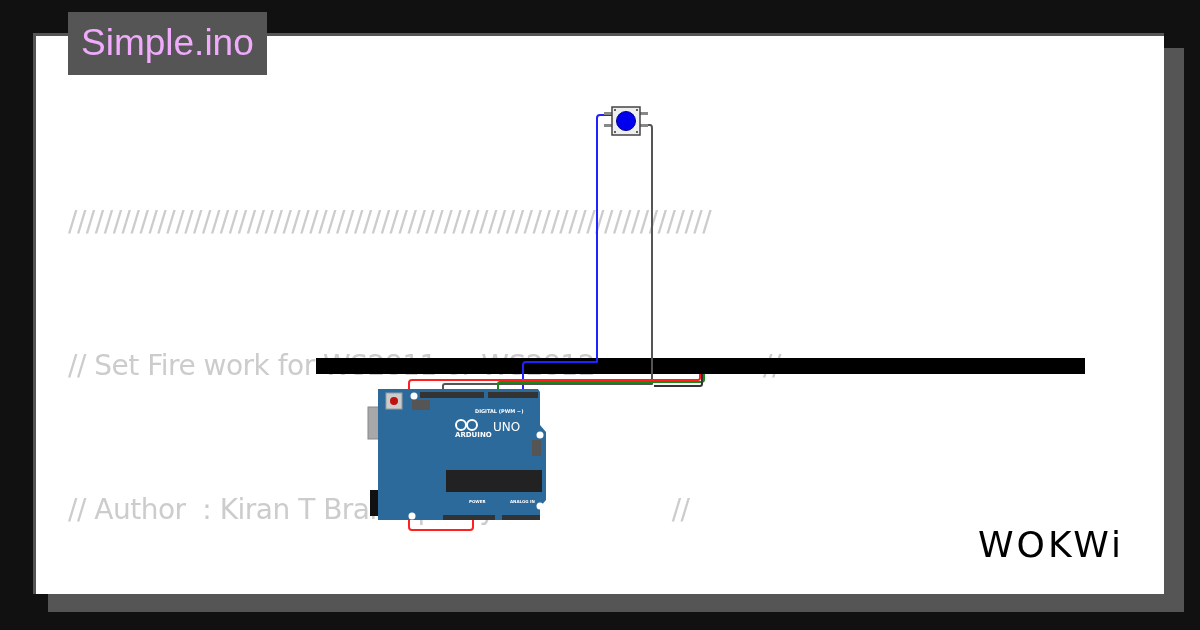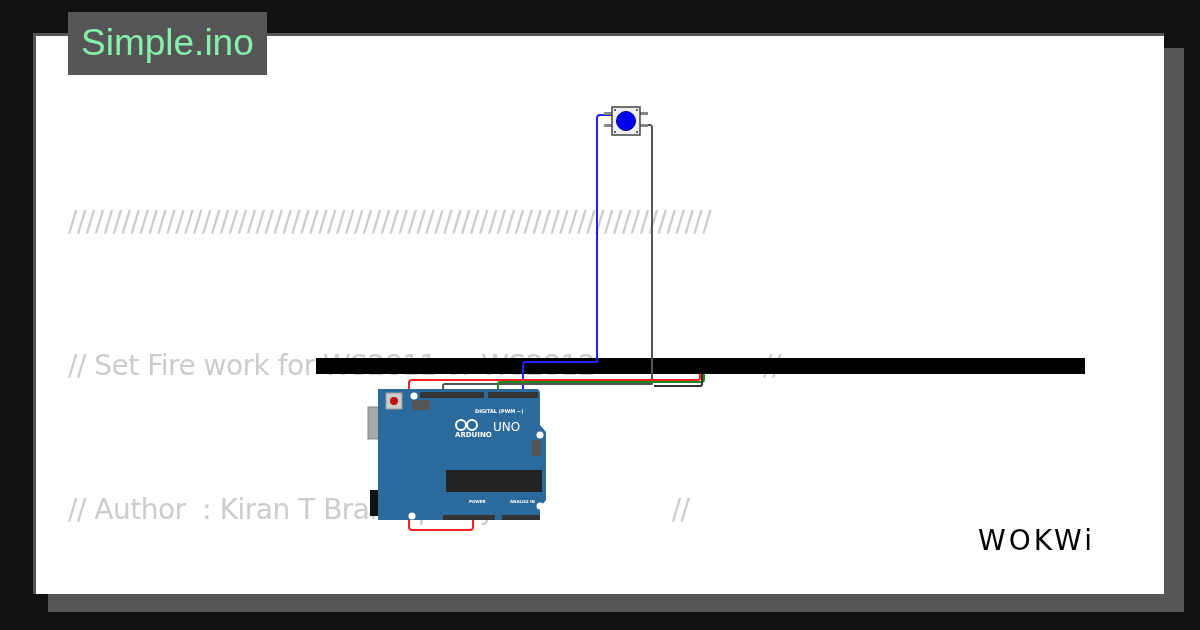--- a/index.html
+++ b/index.html
@@ -14,27 +14,27 @@
     box-sizing:border-box; overflow:hidden;
   }
   .code {
     position:absolute; left:32px; top:66px; margin:0;
     font-family:"DejaVu Sans", sans-serif; font-size:28px; line-height:48px;
     color:#cccccc; white-space:pre; letter-spacing:-0.5px;
   }
   .code .ln { display:block; height:48px; }
   .title-tab {
     position:absolute; left:68px; top:12px; height:63px; padding:0 13px;
-    background:#555555; color:#86efac; font-family:"Liberation Sans", sans-serif;
+    background:#555555; color:#f0abfc; font-family:"Liberation Sans", sans-serif;
     font-size:37px; line-height:62px; box-sizing:border-box;
   }
   .diagram { position:absolute; left:0; top:0; width:1200px; height:630px; }
   .logo {
     position:absolute; left:978px; top:524px; font-family:"DejaVu Sans", sans-serif;
-    font-size:28px; font-weight:normal; letter-spacing:3px; color:#000;
+    font-size:36px; font-weight:normal; letter-spacing:3px; color:#000;
   }
 </style>
 </head>
 <body>
 
 <div class="card-shadow"></div>
 <div class="card">
   <div class="code">
     <span class="ln">////////////////////////////////////////////////////////////////////////</span>
     <span class="ln">// Set Fire work for WS2811 or WS2812                    //</span>

